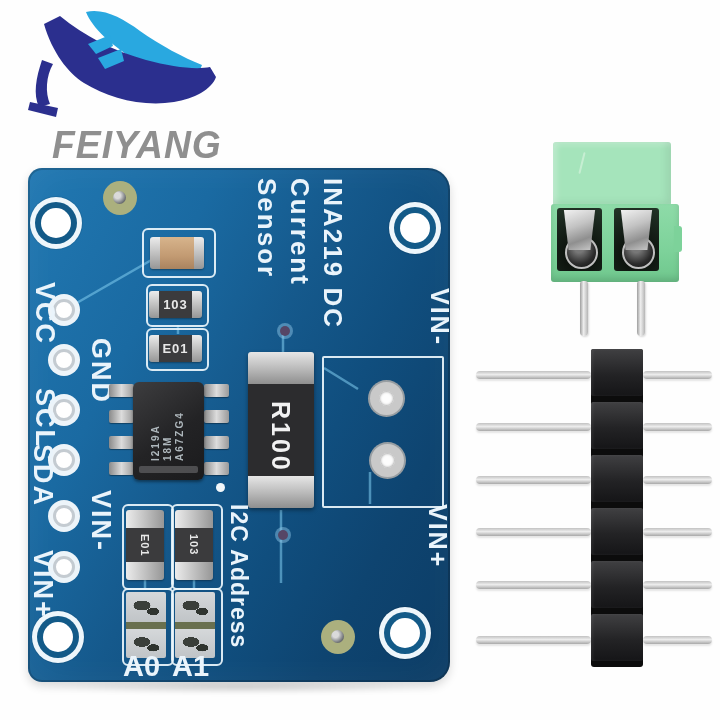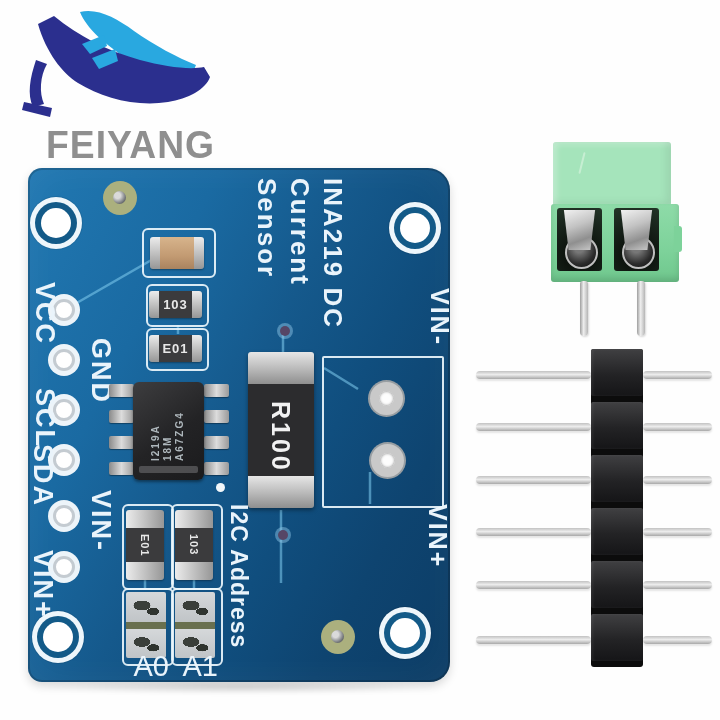--- a/index.html
+++ b/index.html
@@ -73,21 +73,21 @@
   .jpad{flex:1;background:
       radial-gradient(ellipse 14px 8px at 40% 45%, #3a3f3a 0 60%, rgba(0,0,0,0) 61%),
       radial-gradient(ellipse 10px 6px at 68% 65%, #2f342f 0 60%, rgba(0,0,0,0) 61%),
       linear-gradient(180deg,#d5d8da,#c0c4c7);}
   .jdiv{height:7px;background:#69704f;}
 
   .title-block{position:absolute;left:321px;top:10px;color:#eaf4fb;font-weight:bold;
     transform-origin:0 0;transform:rotate(90deg);}
   .title-block div{font-size:26px;line-height:33px;letter-spacing:2px;white-space:nowrap;}
 
-  .a-label{position:absolute;width:46px;text-align:right;color:#eaf4fb;font-size:29px;font-weight:normal;}
+  .a-label{position:absolute;width:46px;text-align:left;color:#eaf4fb;font-size:29px;font-weight:bold;}
 
   
   .tblock{position:absolute;left:548px;top:140px;width:134px;height:198px;}
   .t-lid{position:absolute;left:5px;top:2px;width:118px;height:64px;background:#a5e4bb;border-radius:3px;
     box-shadow:inset -4px -3px 8px rgba(0,0,0,.08), inset 3px 2px 6px rgba(255,255,255,.35);}
   .t-crease{position:absolute;left:28px;top:10px;width:2px;height:22px;background:#c6eed2;transform:rotate(14deg);border-radius:2px;}
   .t-body{position:absolute;left:3px;top:64px;width:128px;height:78px;border-radius:3px;
     background:linear-gradient(180deg,#8edba8,#7dd29a 60%,#6fc78d);
     box-shadow:inset 0 -4px 6px rgba(0,0,0,.12);}
   .t-tab{position:absolute;left:126px;top:86px;width:8px;height:26px;background:#7dd29a;border-radius:0 3px 3px 0;}
@@ -108,21 +108,21 @@
   .ph-seg{position:absolute;left:0;width:52px;height:47px;border-radius:2px;
     background:linear-gradient(180deg,#404042,#232325 55%,#151517);box-shadow:inset 2px 0 3px rgba(255,255,255,.07);}
   .ph-pin{position:absolute;height:8px;border-radius:4px;
     background:linear-gradient(180deg,#c2c2c2,#ededed 45%,#a8a8a8);box-shadow:0 2px 2px rgba(0,0,0,.10);}
 </style>
 </head>
 <body>
 
 <div class="stage">
 
-  <div class="abs" style="left:20px;top:8px;width:205px;height:160px;">
+  <div class="abs" style="left:26px;top:8px;width:205px;height:160px;font-style:italic;">
     <svg width="200" height="115" viewBox="0 0 200 115">
       <path d="M60,4 C78,0 96,10 114,23 C134,37 158,50 176,57 L171,69 C150,73 127,64 106,50 C86,37 66,20 60,4 Z" fill="#29a8e0"></path>
       <path d="M18,16 L34,8 C58,28 88,43 120,52 C146,59 170,62 184,59 L190,69 C186,81 168,91 148,94 C116,99 82,90 58,75 C42,65 26,44 18,16 Z" fill="#2b2f8e"></path>
       <path d="M62,36 L84,27 L87,38 L70,46 Z" fill="#29a8e0"></path>
       <path d="M72,50 L95,41 L98,53 L79,61 Z" fill="#29a8e0"></path>
       <path d="M16,52 C10,70 7,86 13,99 L24,96 C19,85 20,68 27,56 Z" fill="#2b2f8e"></path>
       <path d="M4,94 L32,100 L30,109 L2,102 Z" fill="#2b2f8e"></path>
     </svg>
     <div class="brand-name">FEIYANG</div>
   </div>

